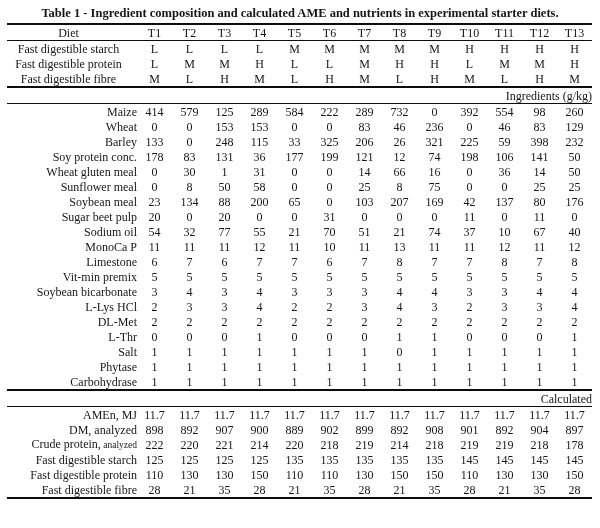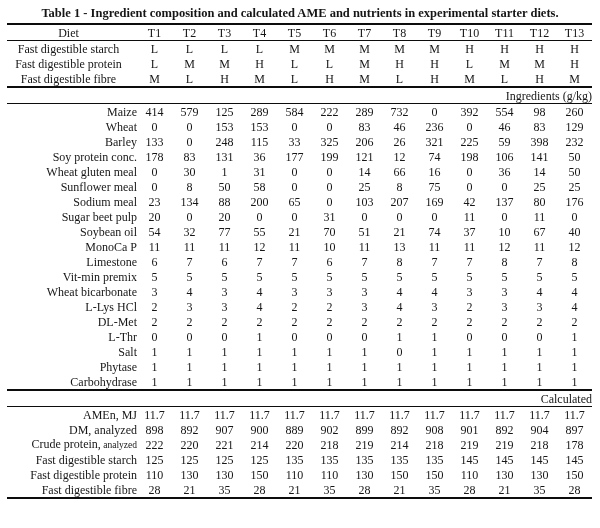--- a/index.html
+++ b/index.html
@@ -196,21 +196,21 @@
         <td class="val">0</td>
         <td class="val">25</td>
         <td class="val">8</td>
         <td class="val">75</td>
         <td class="val">0</td>
         <td class="val">0</td>
         <td class="val">25</td>
         <td class="val">25</td>
       </tr>
       <tr>
-        <td class="lbl-left">Sodium meal</td>
+        <td class="lbl-left">Soybean meal</td>
         <td class="val">23</td>
         <td class="val">134</td>
         <td class="val">88</td>
         <td class="val">200</td>
         <td class="val">65</td>
         <td class="val">0</td>
         <td class="val">103</td>
         <td class="val">207</td>
         <td class="val">169</td>
         <td class="val">42</td>
@@ -228,21 +228,21 @@
         <td class="val">31</td>
         <td class="val">0</td>
         <td class="val">0</td>
         <td class="val">0</td>
         <td class="val">11</td>
         <td class="val">0</td>
         <td class="val">11</td>
         <td class="val">0</td>
       </tr>
       <tr>
-        <td class="lbl-left">Soybean oil</td>
+        <td class="lbl-left">Sodium oil</td>
         <td class="val">54</td>
         <td class="val">32</td>
         <td class="val">77</td>
         <td class="val">55</td>
         <td class="val">21</td>
         <td class="val">70</td>
         <td class="val">51</td>
         <td class="val">21</td>
         <td class="val">74</td>
         <td class="val">37</td>
@@ -292,21 +292,21 @@
         <td class="val">5</td>
         <td class="val">5</td>
         <td class="val">5</td>
         <td class="val">5</td>
         <td class="val">5</td>
         <td class="val">5</td>
         <td class="val">5</td>
         <td class="val">5</td>
       </tr>
       <tr>
-        <td class="lbl-left">Wheat bicarbonate</td>
+        <td class="lbl-left">Soybean bicarbonate</td>
         <td class="val">3</td>
         <td class="val">4</td>
         <td class="val">3</td>
         <td class="val">4</td>
         <td class="val">3</td>
         <td class="val">3</td>
         <td class="val">3</td>
         <td class="val">4</td>
         <td class="val">4</td>
         <td class="val">3</td>

